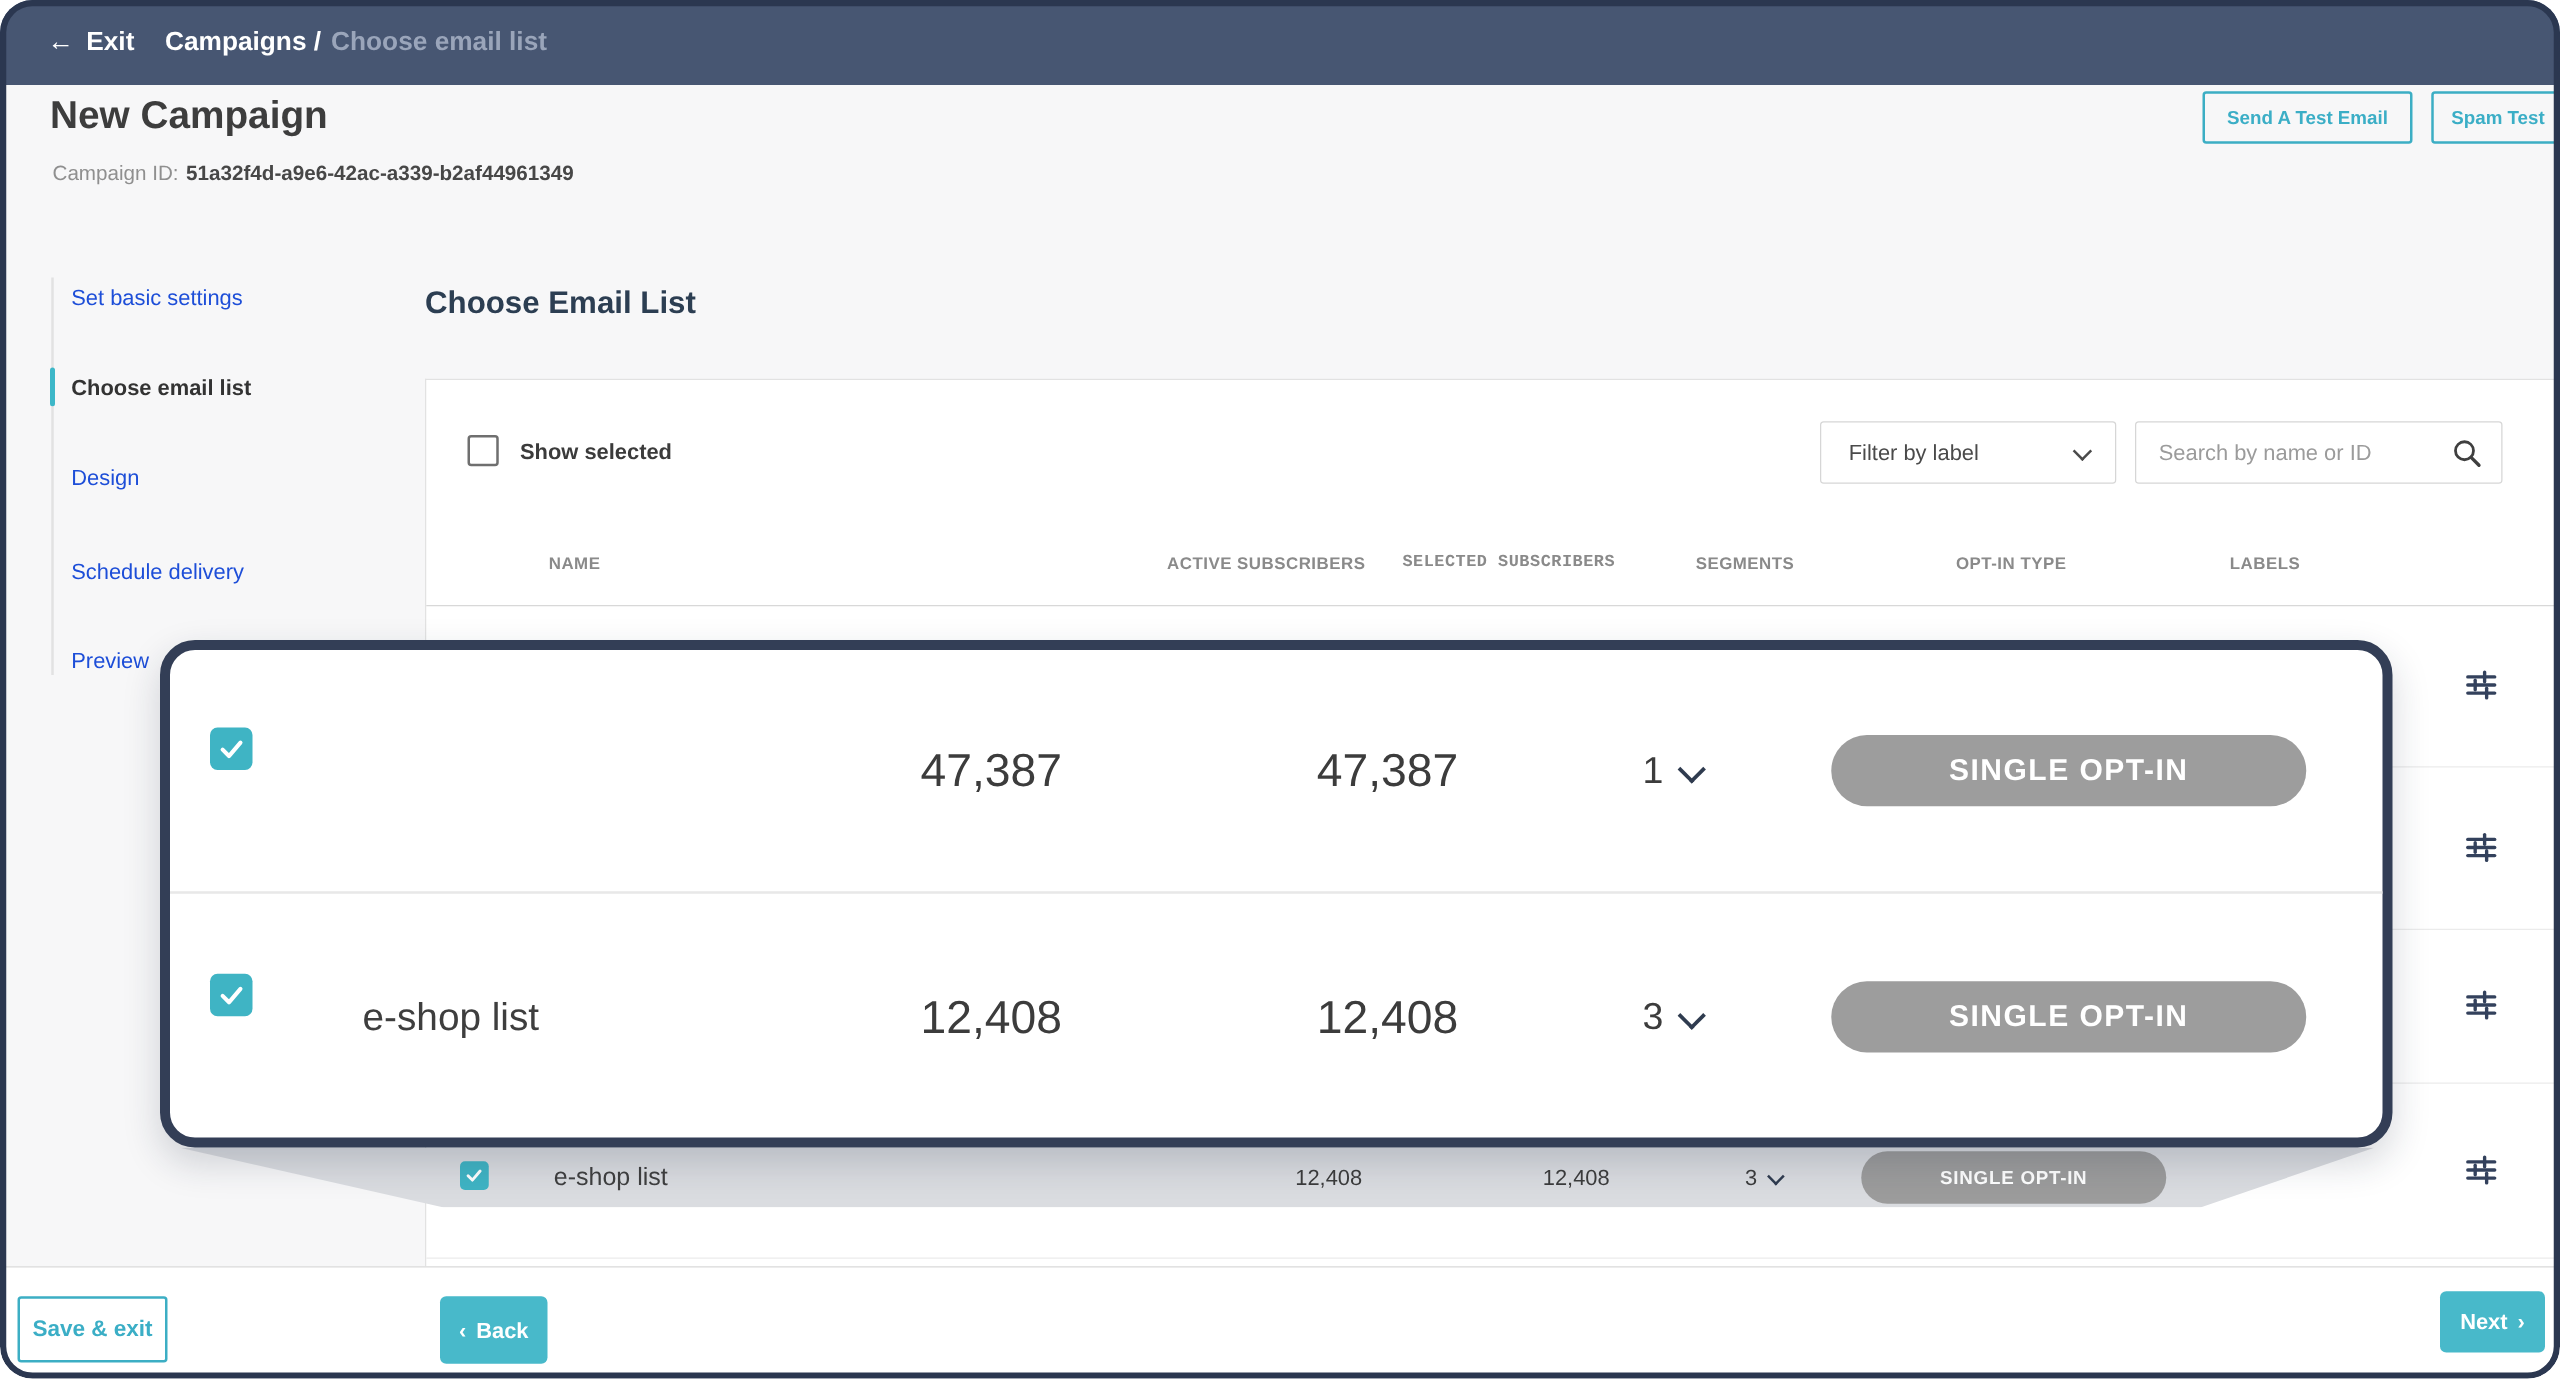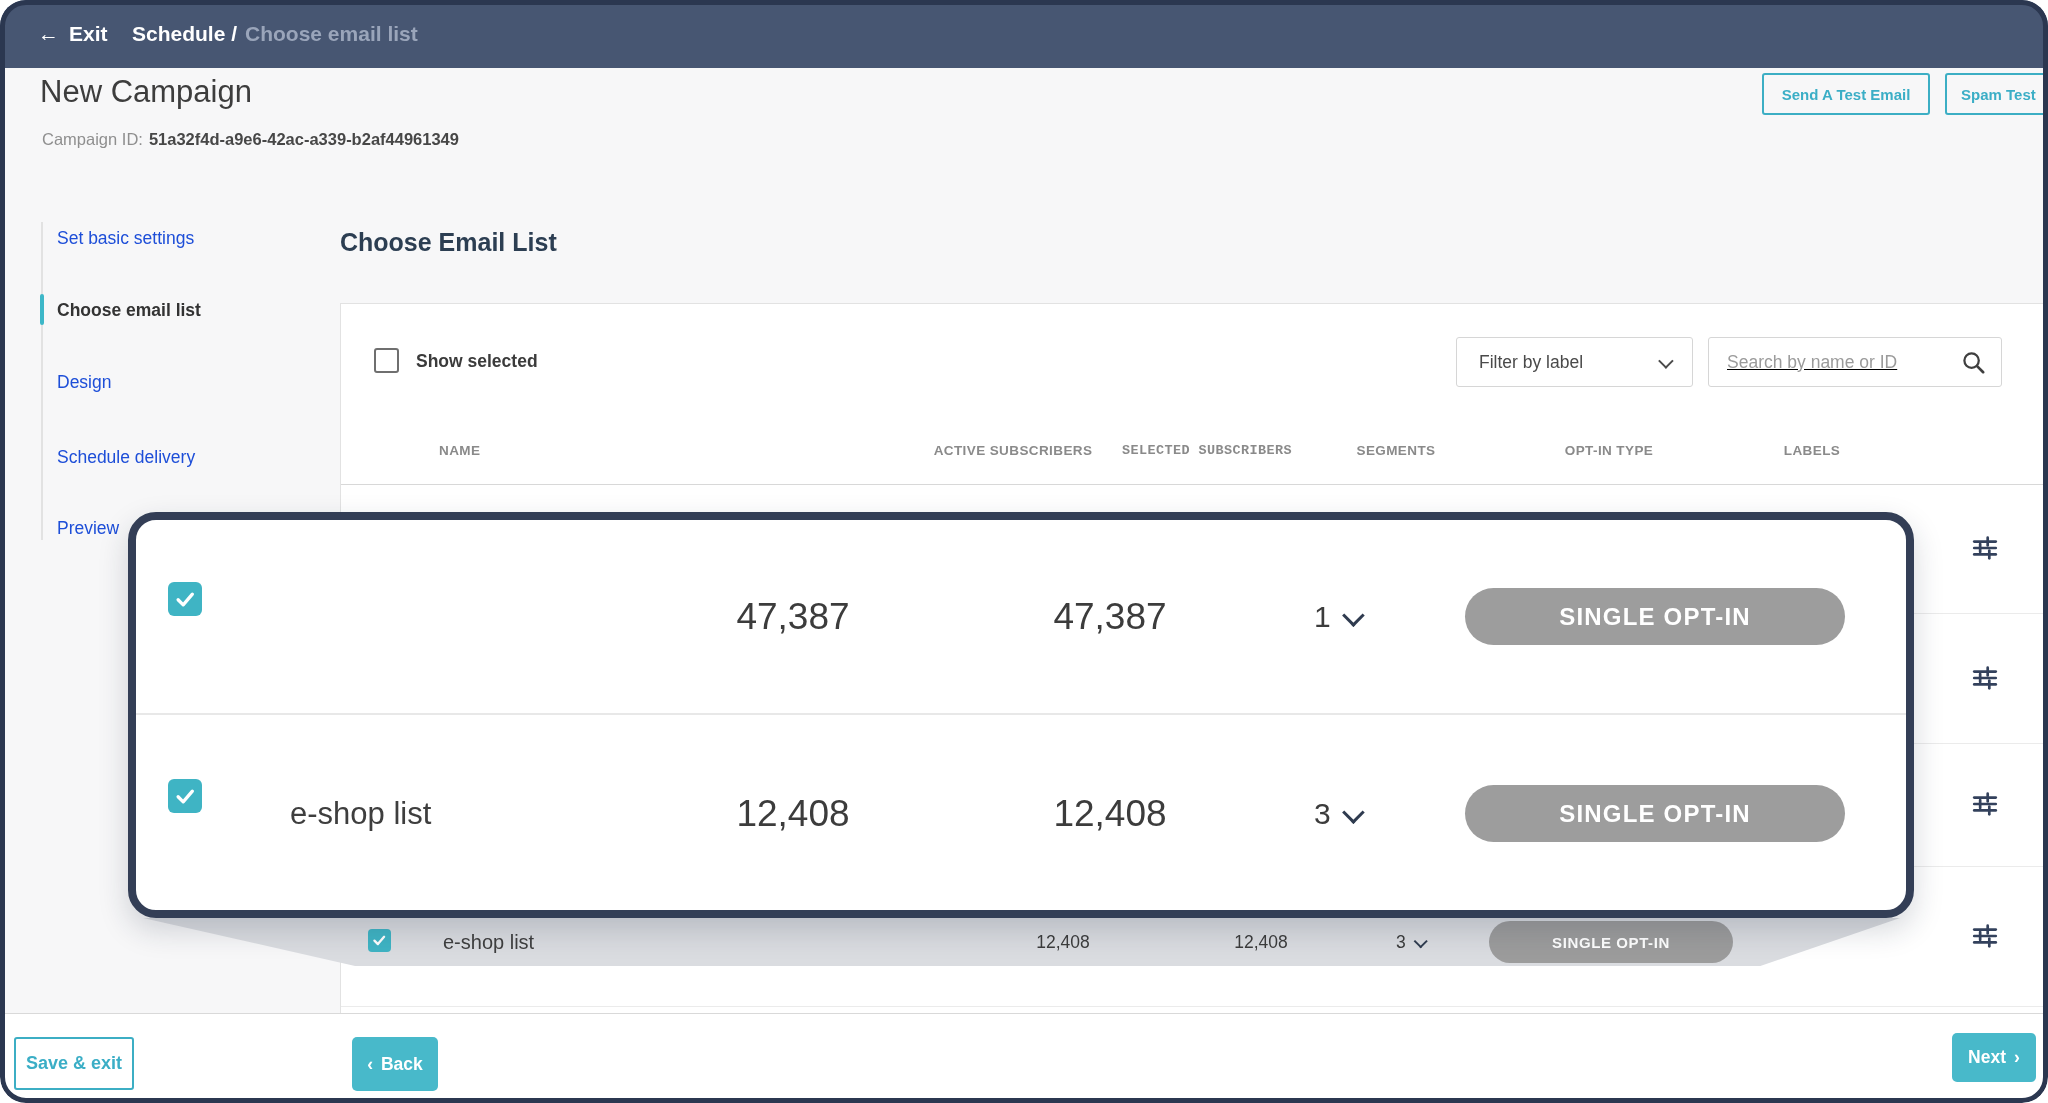--- a/index.html
+++ b/index.html
@@ -7,21 +7,21 @@
   .frame{position:absolute;inset:0;border-radius:26px;overflow:hidden;background:#F7F7F8;}
   .frame-border{position:absolute;inset:0;border:5px solid #2B3750;border-radius:26px;pointer-events:none;z-index:50;}
 
   
   .topbar{position:absolute;left:0;top:0;width:100%;height:68px;background:#475672;z-index:2;display:flex;align-items:center;}
   .exit{position:absolute;left:38px;top:0;height:68px;display:flex;align-items:center;gap:10px;color:#fff;font-size:21px;font-weight:700;cursor:pointer;}
   .crumbs{position:absolute;left:132px;top:0;height:68px;display:flex;align-items:center;gap:8px;font-size:21px;font-weight:700;color:#fff;}
   .crumb-current{color:#9AA5BA;}
 
   
-  .page-title{position:absolute;left:40px;top:74px;font-size:31px;font-weight:400;color:#3D3D3D;z-index:2;}
+  .page-title{position:absolute;left:40px;top:74px;font-size:31px;font-weight:700;color:#3D3D3D;z-index:2;}
   .cid{position:absolute;left:42px;top:130px;font-size:16.5px;color:#8F8F8F;z-index:2;}
   .cid b{color:#474747;font-weight:600;margin-left:6px;}
   .btn-outline{position:absolute;top:73px;height:42px;box-sizing:border-box;border:2px solid #3CAEC4;border-radius:3px;background:transparent;
     color:#3BAEC6;font-size:15px;font-weight:600;font-family:inherit;display:flex;align-items:center;justify-content:center;cursor:pointer;z-index:2;}
   .send-test{left:1762px;width:168px;}
   .spam-test{left:1945px;width:140px;justify-content:flex-start;padding-left:14px;}
 
   
   .side-rail{position:absolute;left:41px;top:222px;width:2px;height:318px;background:#E2E2E2;z-index:2;}
   .side-active{position:absolute;left:40px;top:294px;width:4px;height:31px;background:#3DB7C8;border-radius:2px;z-index:3;}
@@ -30,21 +30,21 @@
 
   .main-heading{position:absolute;left:340px;top:228px;font-size:25px;font-weight:700;color:#2C3E52;z-index:2;}
 
   
   .card{position:absolute;left:340px;top:303px;right:0;bottom:89px;background:#fff;border-top:1px solid #E2E2E2;border-left:1px solid #E2E2E2;z-index:1;}
   .show-sel-box{position:absolute;left:33px;top:44px;width:25px;height:25px;box-sizing:border-box;border:2px solid #6F6F6F;border-radius:3px;background:#fff;cursor:pointer;}
   .show-sel-label{position:absolute;left:75px;top:44px;height:26px;line-height:26px;font-size:17.5px;font-weight:600;color:#3B3B3B;}
   .filter-dd{position:absolute;left:1115px;top:33px;width:237px;height:50px;box-sizing:border-box;border:1px solid #D6D6D6;border-radius:3px;background:#fff;
     display:flex;align-items:center;padding:4px 22px;font-size:17.5px;color:#4A4A4A;cursor:pointer;}
   .filter-dd .dd-chev{margin-left:auto;width:9px;height:9px;border-right:2.5px solid #4A4A4A;border-bottom:2.5px solid #4A4A4A;transform:rotate(45deg) translateY(-2px);}
-  .search-box{position:absolute;left:1367px;top:33px;width:294px;height:50px;box-sizing:border-box;border:1px solid #D6D6D6;border-radius:3px;background:#fff;display:flex;align-items:center;text-decoration:underline;}
+  .search-box{position:absolute;left:1367px;top:33px;width:294px;height:50px;box-sizing:border-box;border:1px solid #D6D6D6;border-radius:3px;background:#fff;display:flex;align-items:center;}
   .search-box input{flex:1;border:none;outline:none;background:transparent;font-family:inherit;font-size:17.5px;color:#444;padding:0 0 0 18px;min-width:0;}
   .search-box input::placeholder{color:#9B9B9B;}
   .search-icon{width:27px;height:27px;margin-right:14px;flex:0 0 auto;cursor:pointer;}
 
   .thead{position:absolute;left:0;top:117px;width:100%;height:63px;border-bottom:1px solid #D8D8D8;}
   .th{position:absolute;top:22px;font-size:13.5px;font-weight:700;color:#8A8A8A;letter-spacing:.4px;white-space:nowrap;}
   .th.c{transform:translateX(-50%);}
 
   .row-sep{position:absolute;left:0;width:100%;height:1px;background:#EBEBEB;}
   .slider-icon{position:absolute;width:28px;height:28px;transform:translate(-50%,-50%);cursor:pointer;}
@@ -90,21 +90,21 @@
 
 <div class="stage">
   <div class="frame">
 
     <div class="topbar">
       <div class="exit">
         <span class="glyph">←</span>
         <span>Exit</span>
       </div>
       <div class="crumbs">
-        <span>Schedule /</span>
+        <span>Campaigns /</span>
         <span class="crumb-current">Choose email list</span>
       </div>
     </div>
 
     <div class="page-title">New Campaign</div>
     <div class="cid">
       <span>Campaign ID:</span><b>51a32f4d-a9e6-42ac-a339-b2af44961349</b>
     </div>
     <button class="btn-outline send-test">Send A Test Email</button>
     <button class="btn-outline spam-test">Spam Test</button>

